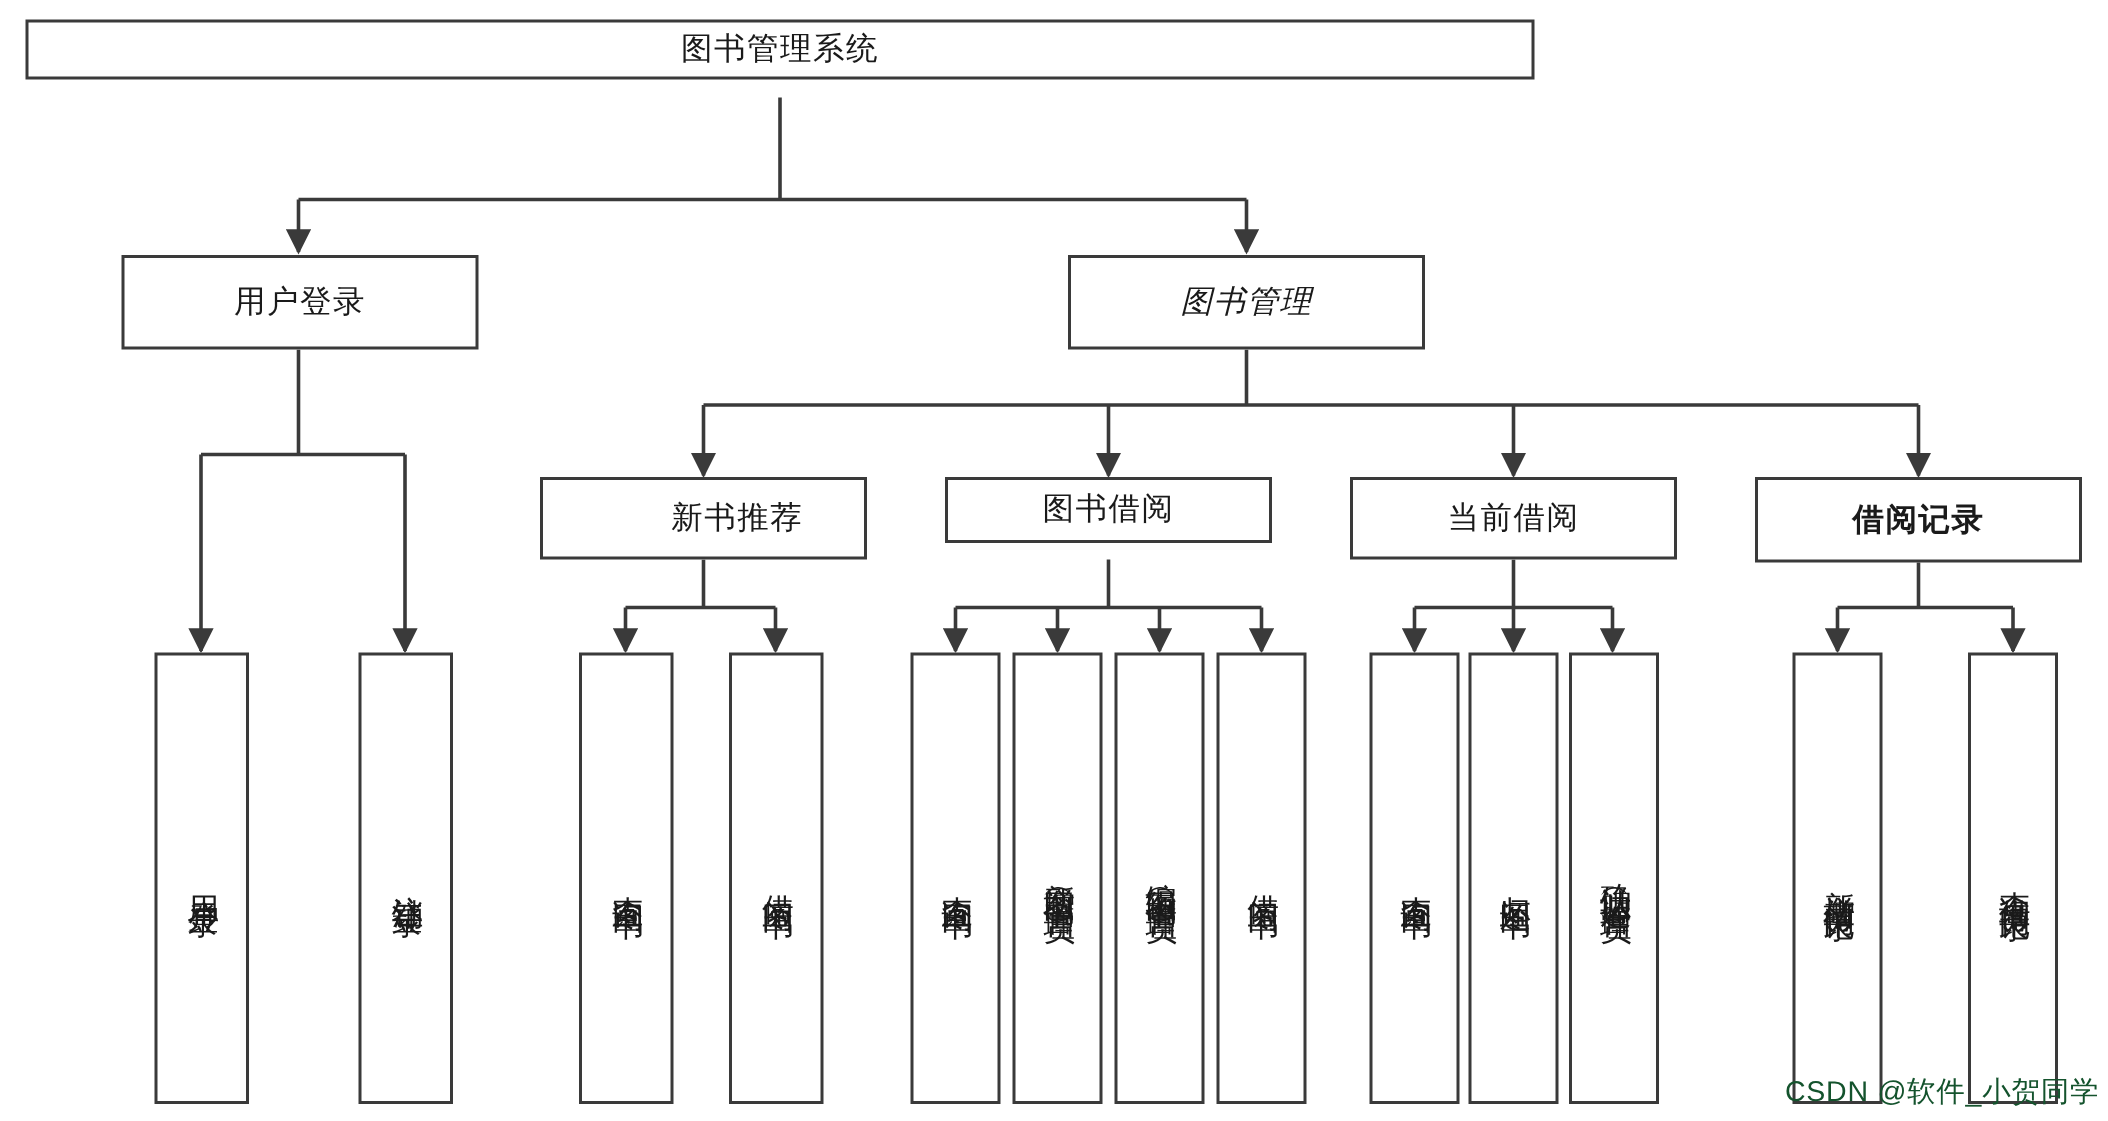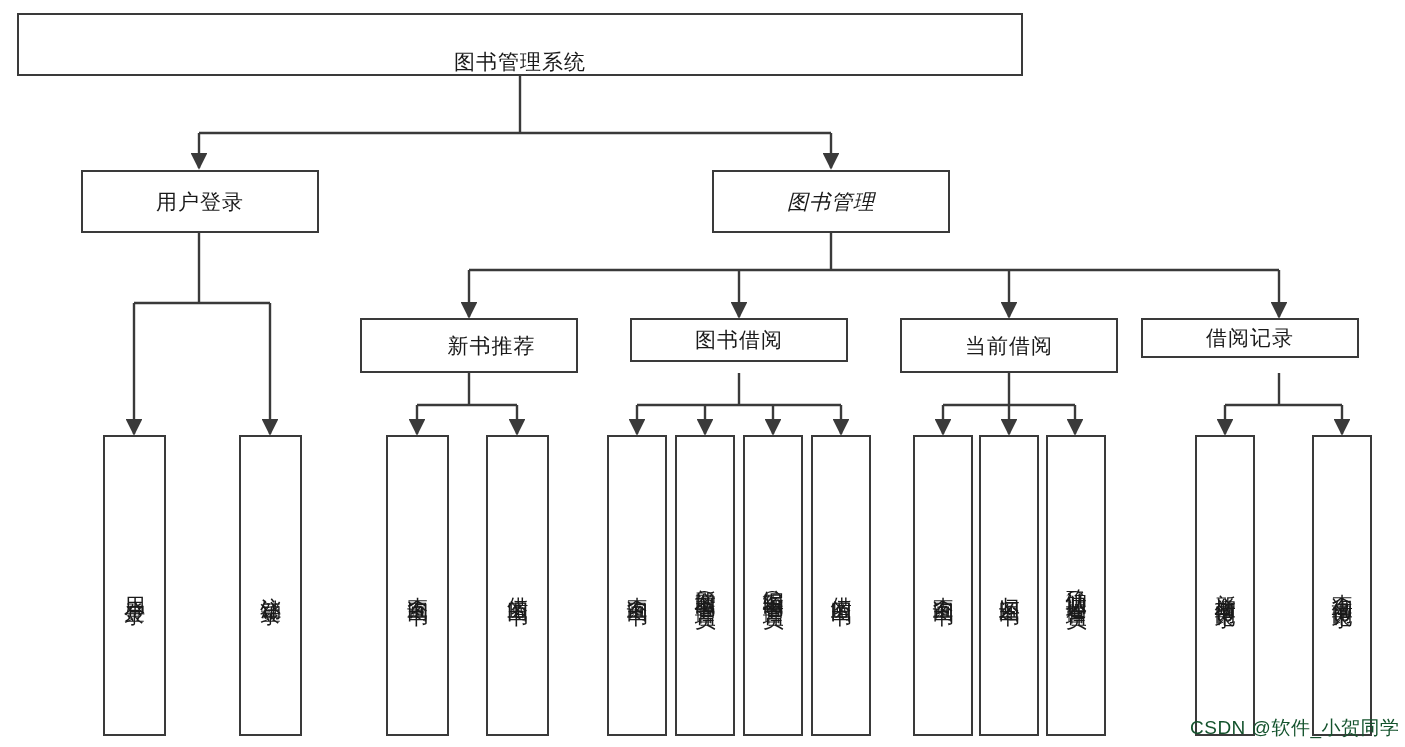--- a/index.html
+++ b/index.html
@@ -109,41 +109,41 @@
       <path d="M 1009 405 L 1009 434" marker-end="url(#arrow)"></path>
       <path d="M 1075 405 L 1075 434" marker-end="url(#arrow)"></path>
 
       <path d="M 1279 373 L 1279 405"></path>
       <path d="M 1225 405 L 1342 405"></path>
       <path d="M 1225 405 L 1225 434" marker-end="url(#arrow)"></path>
       <path d="M 1342 405 L 1342 434" marker-end="url(#arrow)"></path>
     </g>
   </svg>
 
-  <div class="node horiz" style="left:17px; top:13px; width:1006px; height:63px;align-items:flex-end;">
+  <div class="node horiz" style="left:17px; top:13px; width:1006px; height:40px;">
     <span class="lbl">图书管理系统</span>
   </div>
 
   <div class="node horiz" style="left:81px; top:170px; width:238px; height:63px;">
     <span class="lbl">用户登录</span>
   </div>
   <div class="node horiz" style="left:712px; top:170px; width:238px; height:63px;font-style:italic;">
     <span class="lbl">图书管理</span>
   </div>
 
   <div class="node horiz" style="left:360px; top:318px; width:218px; height:55px;padding-left:45px;">
     <span class="lbl">新书推荐</span>
   </div>
   <div class="node horiz" style="left:630px; top:318px; width:218px; height:44px;">
     <span class="lbl">图书借阅</span>
   </div>
   <div class="node horiz" style="left:900px; top:318px; width:218px; height:55px;">
     <span class="lbl">当前借阅</span>
   </div>
-  <div class="node horiz" style="left:1141px; top:318px; width:218px; height:40px;">
+  <div class="node horiz" style="left:1170px; top:318px; width:218px; height:57px;font-weight:bold;">
     <span class="lbl">借阅记录</span>
   </div>
 
   <div class="node vert" style="left:103px; top:435px; width:63px; height:301px;">
     <span class="lbl">用户登录</span>
   </div>
   <div class="node vert" style="left:239px; top:435px; width:63px; height:301px;">
     <span class="lbl">注销登录</span>
   </div>
 

